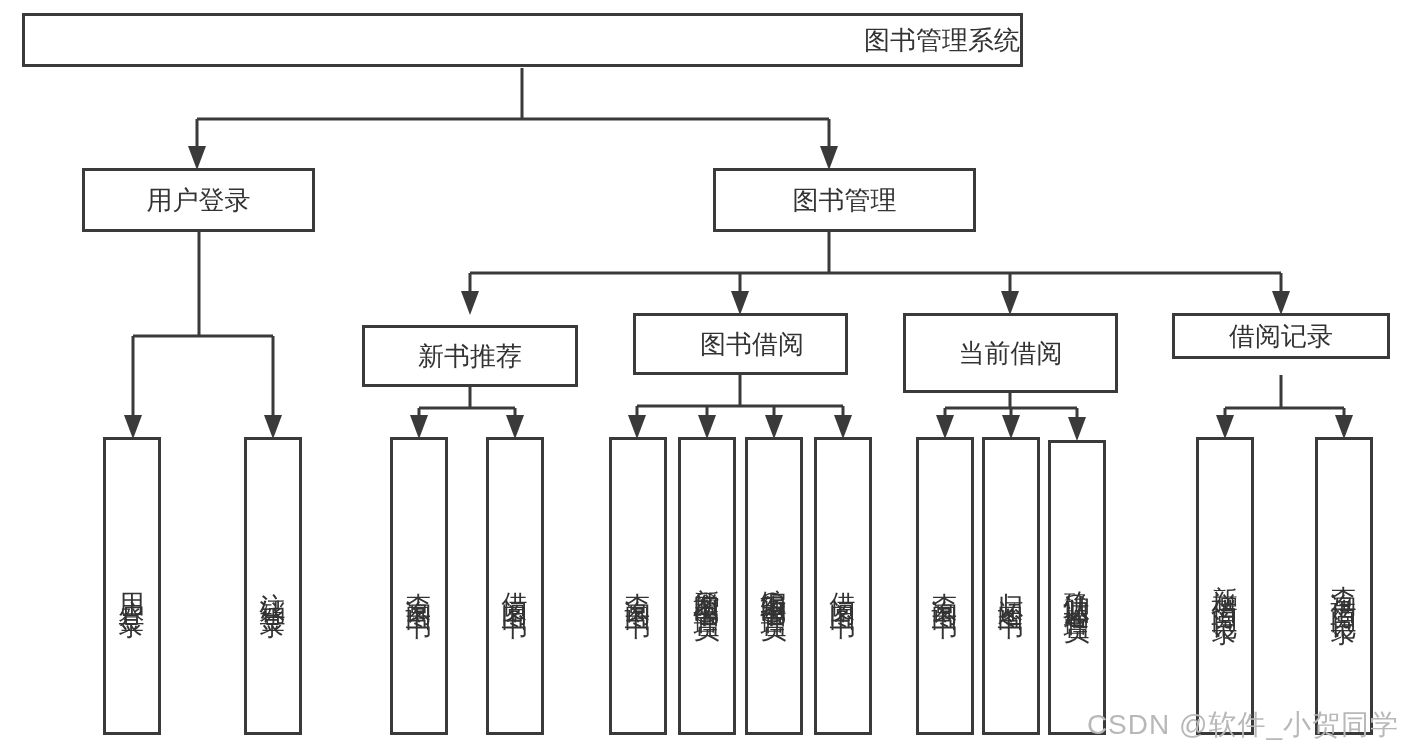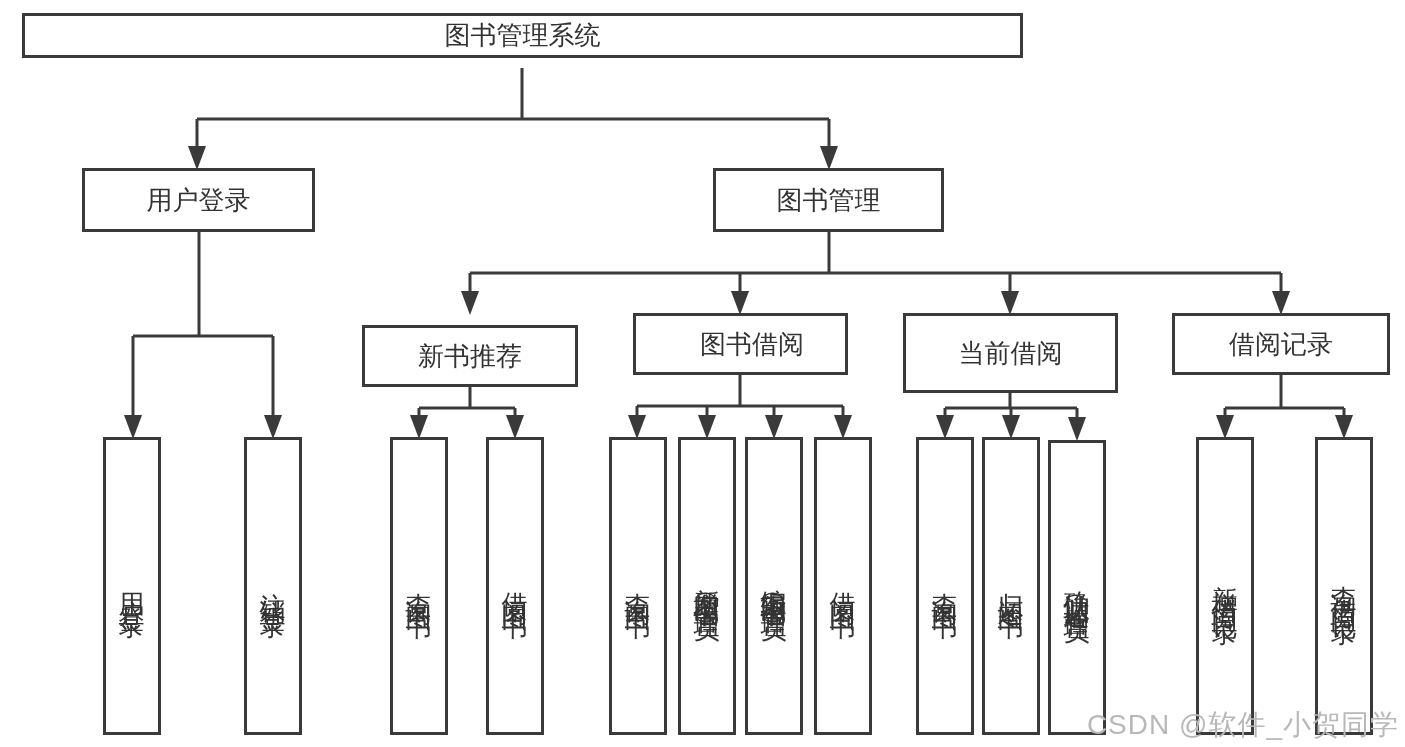--- a/index.html
+++ b/index.html
@@ -110,41 +110,41 @@
       <polygon points="1068,417 1086,417 1077,441"></polygon>
     </g>
 
     <g>
       <path d="M1281 375 V408 M1225 408 H1344 M1225 408 V417 M1344 408 V417"></path>
       <polygon points="1216,415 1234,415 1225,439"></polygon>
       <polygon points="1335,415 1353,415 1344,439"></polygon>
     </g>
   </svg>
 
-  <div class="node" style="left:22px; top:13px; width:1001px; height:45px;">
+  <div class="node" style="left:22px; top:13px; width:1001px; height:54px;justify-content:flex-end;">
     <span>图书管理系统</span>
   </div>
 
   <div class="node" style="left:82px; top:168px; width:233px; height:64px;">
     <span>用户登录</span>
   </div>
-  <div class="node" style="left:713px; top:168px; width:231px; height:64px;font-family:Liberation Mono, monospace;">
+  <div class="node" style="left:713px; top:168px; width:263px; height:64px;font-family:Liberation Mono, monospace;">
     <span>图书管理</span>
   </div>
 
   <div class="node" style="left:362px; top:325px; width:216px; height:62px;">
     <span>新书推荐</span>
   </div>
   <div class="node" style="left:633px; top:313px; width:215px; height:62px;padding-left:23px;">
     <span>图书借阅</span>
   </div>
   <div class="node" style="left:903px; top:313px; width:215px; height:80px;">
     <span>当前借阅</span>
   </div>
-  <div class="node" style="left:1172px; top:313px; width:218px; height:62px;">
+  <div class="node" style="left:1172px; top:313px; width:218px; height:46px;">
     <span>借阅记录</span>
   </div>
 
   <div class="node" style="left:103px; top:437px; width:58px; height:298px;">
     <span class="vtext">用户登录</span>
   </div>
   <div class="node" style="left:244px; top:437px; width:58px; height:298px;">
     <span class="vtext">注销登录</span>
   </div>
 

